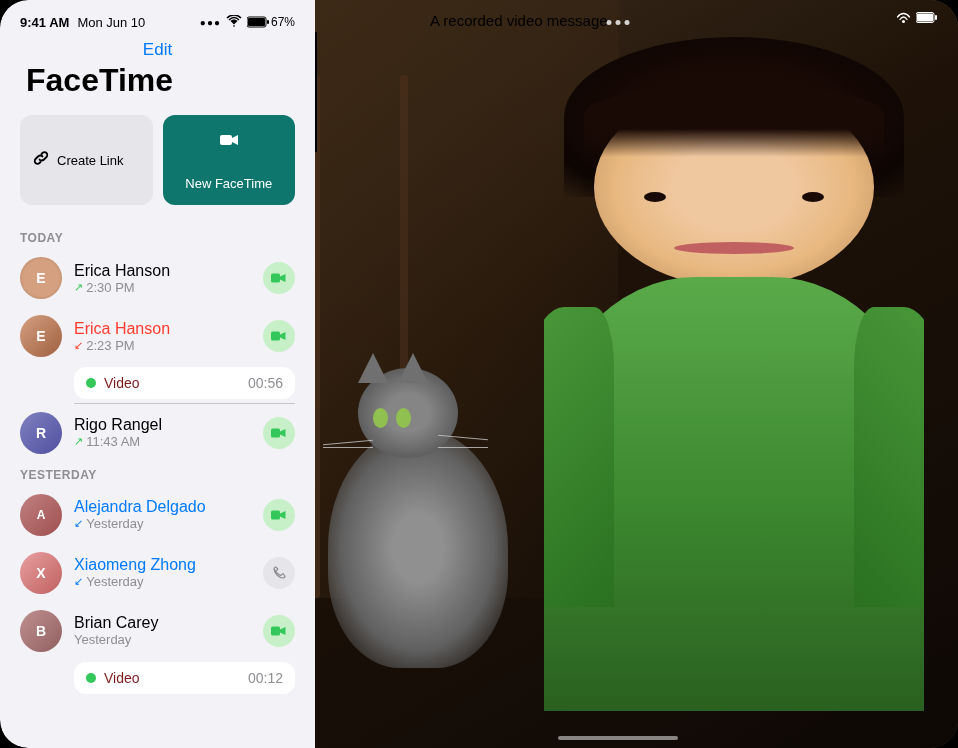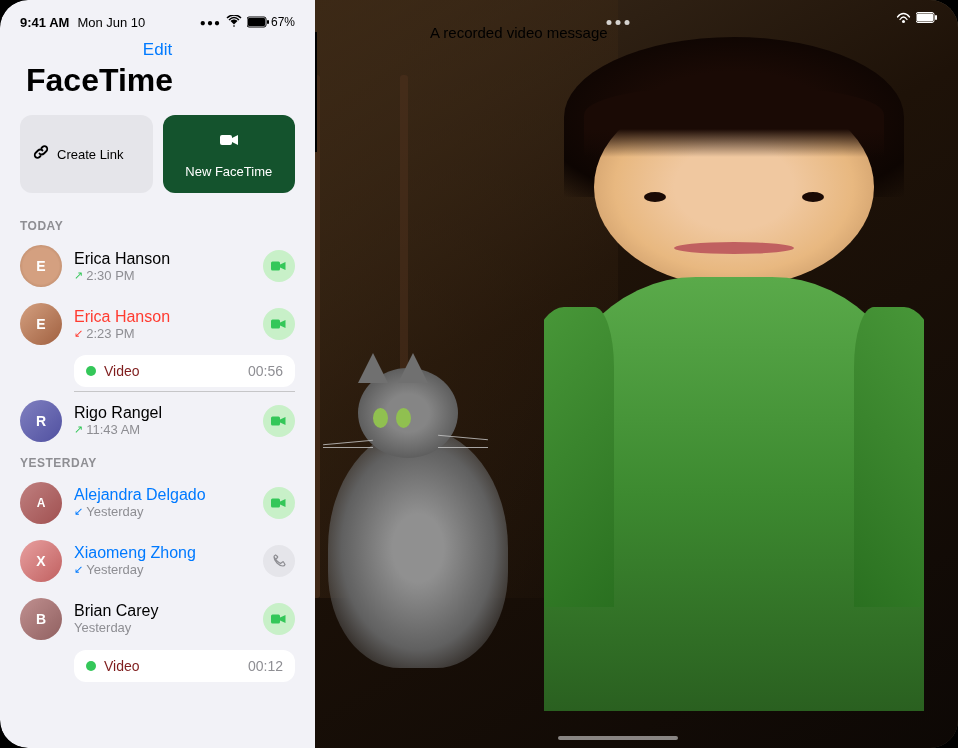--- a/index.html
+++ b/index.html
@@ -48,21 +48,21 @@
       top: 0;
       left: 0;
       width: 958px;
       height: 748px;
       pointer-events: none;
       z-index: 100;
     }
 
     .annotation-text {
       position: absolute;
-      top: 24px;
+      top: 12px;
       left: 430px;
       color: #000;
       font-size: 15px;
       font-weight: 400;
       white-space: nowrap;
     }
 
     .annotation-line {
       position: absolute;
       top: 32px;
@@ -161,28 +161,28 @@
     }
 
     .btn-create-link .btn-label {
       font-size: 13px;
       font-weight: 500;
       color: #000;
     }
 
     .btn-new-facetime {
       flex: 1;
-      background: #14532d;
+      background: #0f766e;
       border: none;
       border-radius: 12px;
       padding: 14px 10px;
       display: flex;
       flex-direction: column;
       align-items: center;
-      gap: 8px;
+      gap: 20px;
       cursor: pointer;
     }
 
     .btn-new-facetime .btn-icon {
       font-size: 20px;
       color: #fff;
     }
 
     .btn-new-facetime .btn-label {
       font-size: 13px;

